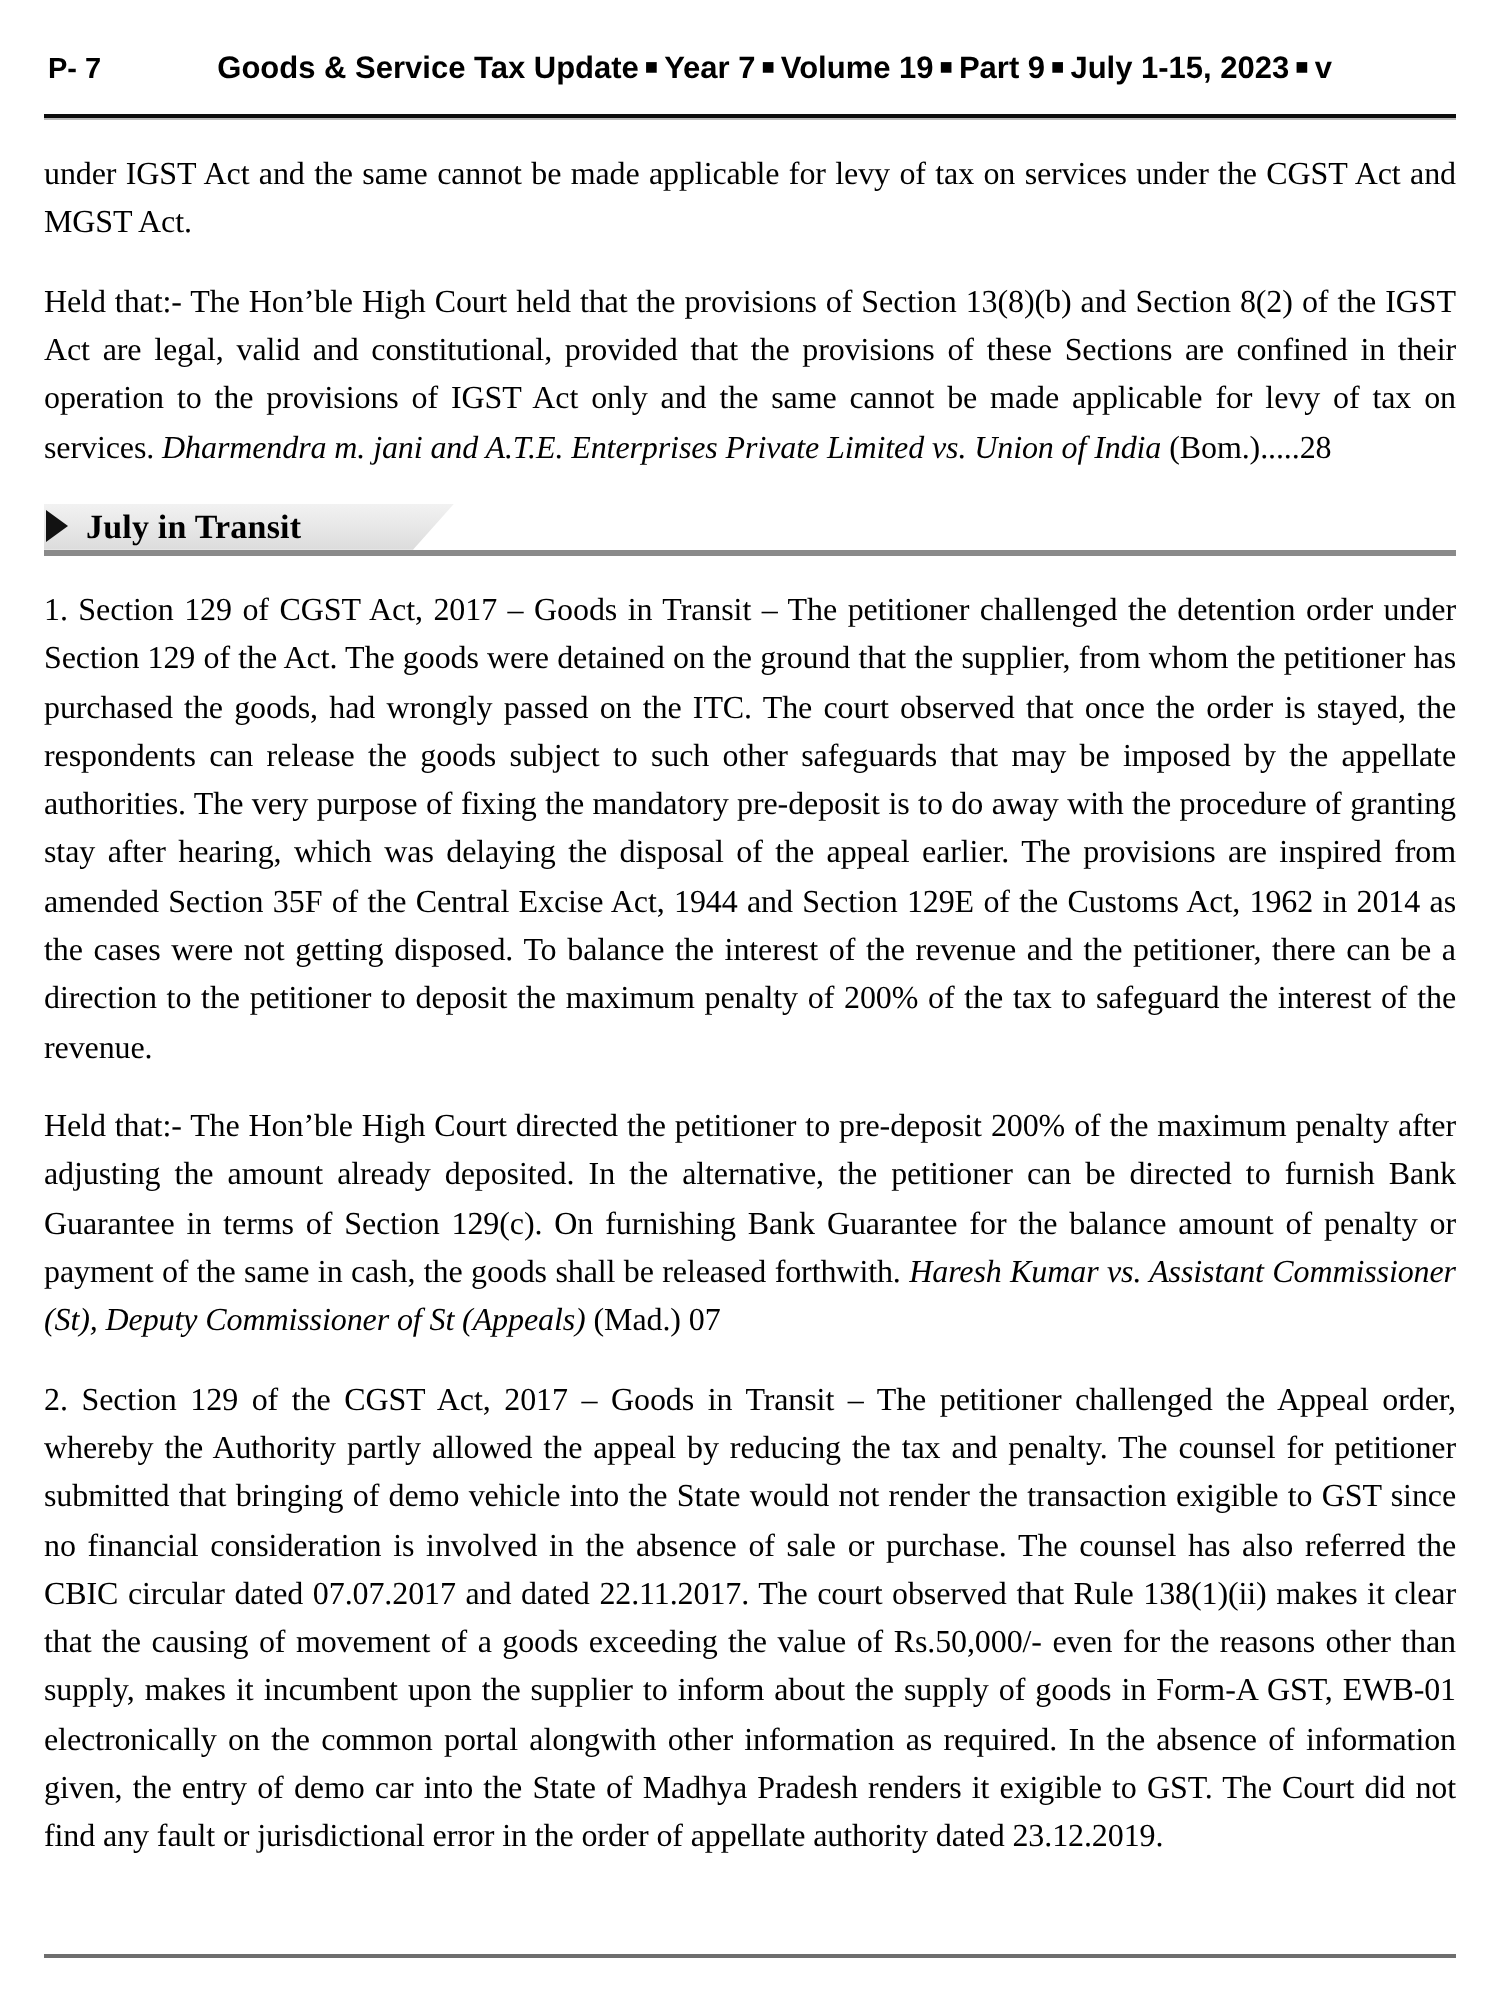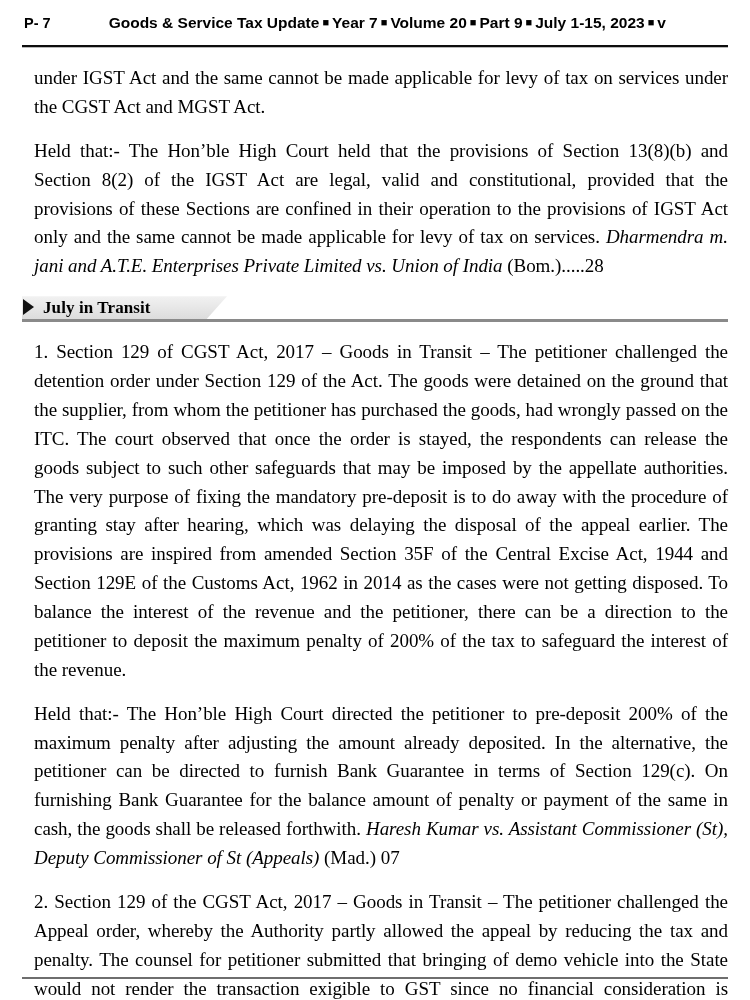--- a/index.html
+++ b/index.html
@@ -13,21 +13,21 @@
     font-family: "Liberation Serif", "DejaVu Serif", serif;
     color: #000000;
     overflow: hidden;
     position: relative;
   }
   .page {
     position: relative;
     width: 750px;
     height: 968px;
     box-sizing: border-box;
-    padding: 0 22px;
+    padding: 12px 22px;
   }
 
   
   .runhead {
     display: flex;
     align-items: baseline;
     height: 30px;
     padding-top: 14px;
     font-family: "Liberation Sans", "DejaVu Sans", sans-serif;
   }
@@ -55,25 +55,25 @@
   .rule-head {
     height: 0;
     border-top: 2.5px solid #0d0d0d;
     border-bottom: 1px solid #b9b9b9;
     margin-top: 1px;
     margin-bottom: 16px;
   }
 
   
   .para {
-    font-size: 19px;
+    font-size: 16px;
     line-height: 1.52;
     text-align: justify;
     text-justify: inter-word;
-    margin: 0 0 15px 12px;
+    margin: 0 0 15px 0;
     letter-spacing: -0.05px;
     word-spacing: 0px;
   }
   .para.last { margin-bottom: 0; }
   b, .bold { font-weight: 400; }
   i, .ital { font-style: italic; }
 
   
   .banner {
     position: relative;
@@ -129,21 +129,21 @@
   }
 </style>
 </head>
 <body>
 
 <div class="page">
 
   <div class="runhead">
     <span class="runhead-folio">P- 7</span>
     <span class="runhead-title">
-      <span>Goods &amp; Service Tax Update</span><span class="sep">■</span><span>Year 7</span><span class="sep">■</span><span>Volume 20</span><span class="sep">■</span><span>Part 9</span><span class="sep">■</span><span>July 1-15, 2023</span><span class="sep">■</span><span>v</span>
+      <span>Goods &amp; Service Tax Update</span><span class="sep">■</span><span>Year 7</span><span class="sep">■</span><span>Volume 19</span><span class="sep">■</span><span>Part 9</span><span class="sep">■</span><span>July 1-15, 2023</span><span class="sep">■</span><span>v</span>
     </span>
   </div>
   <div class="rule-head"></div>
 
   <p class="para">under IGST Act and the same cannot be made applicable for levy of tax on services under the CGST Act and MGST Act.</p>
 
   <p class="para"><b>Held that</b><span>:- The Hon’ble High Court held that the provisions of Section 13(8)(b) and Section 8(2) of the IGST Act are legal, valid and constitutional, provided that the provisions of these Sections are confined in their operation to the provisions of IGST Act only and the same cannot be made applicable for levy of tax on services. </span><i>Dharmendra m. jani and A.T.E. Enterprises Private Limited  vs. Union of India</i><b> (Bom.)</b><b>.....28</b></p>
 
   <div class="banner">
     <div class="banner-rule"></div>

